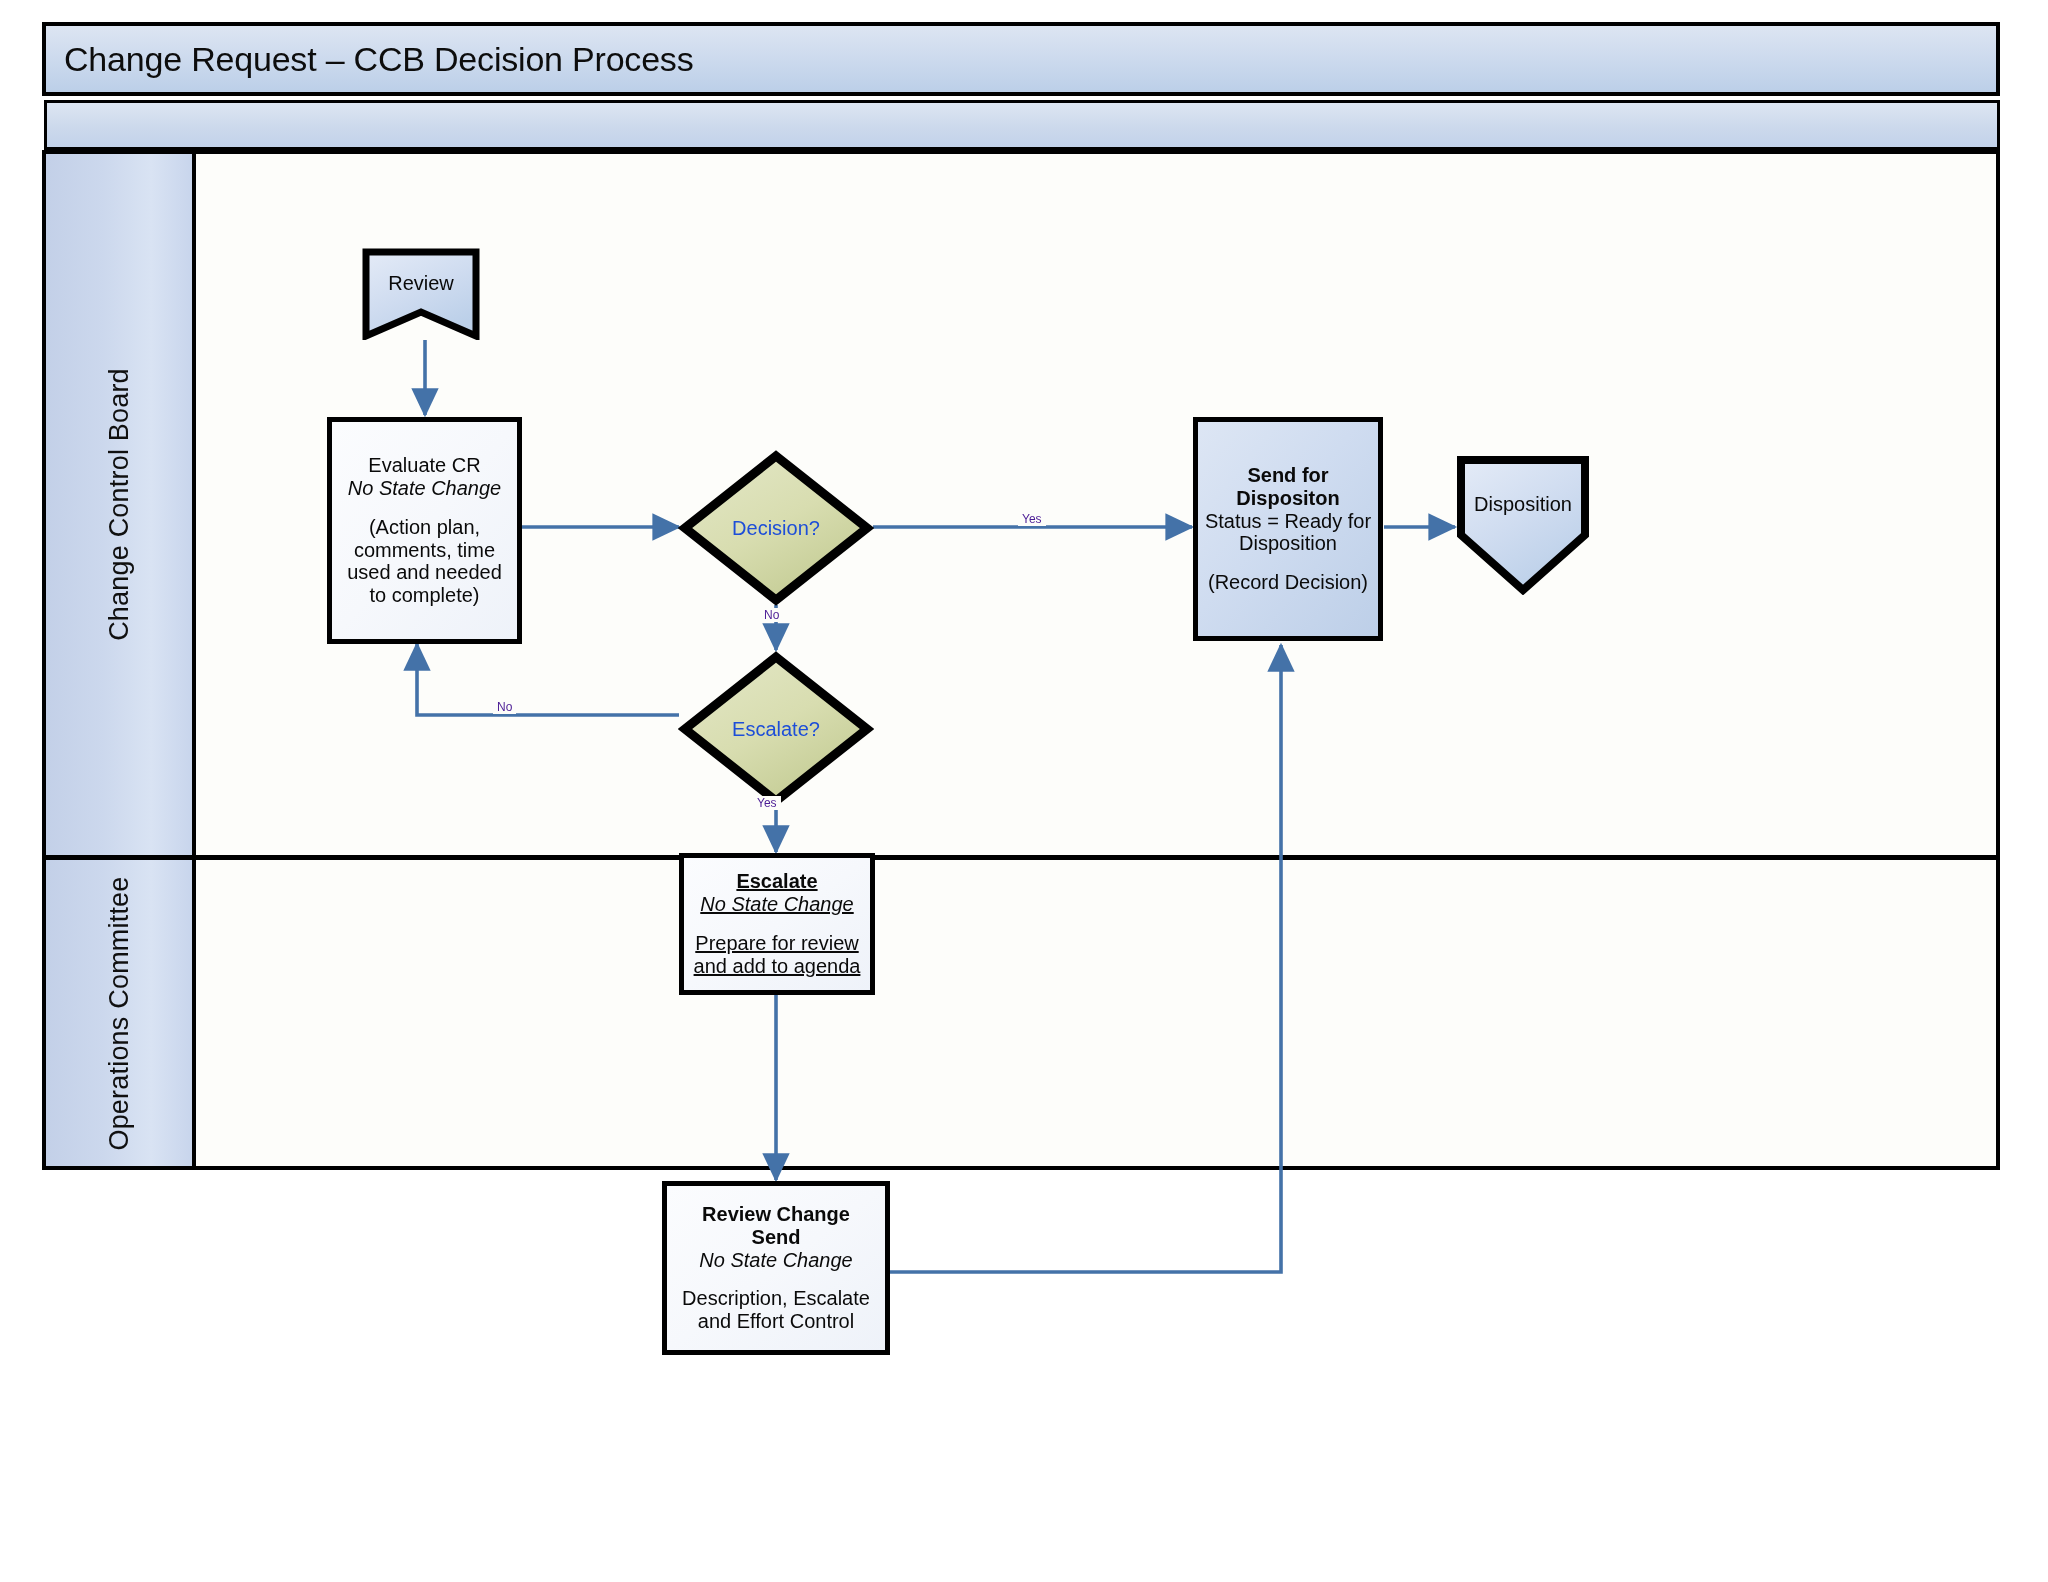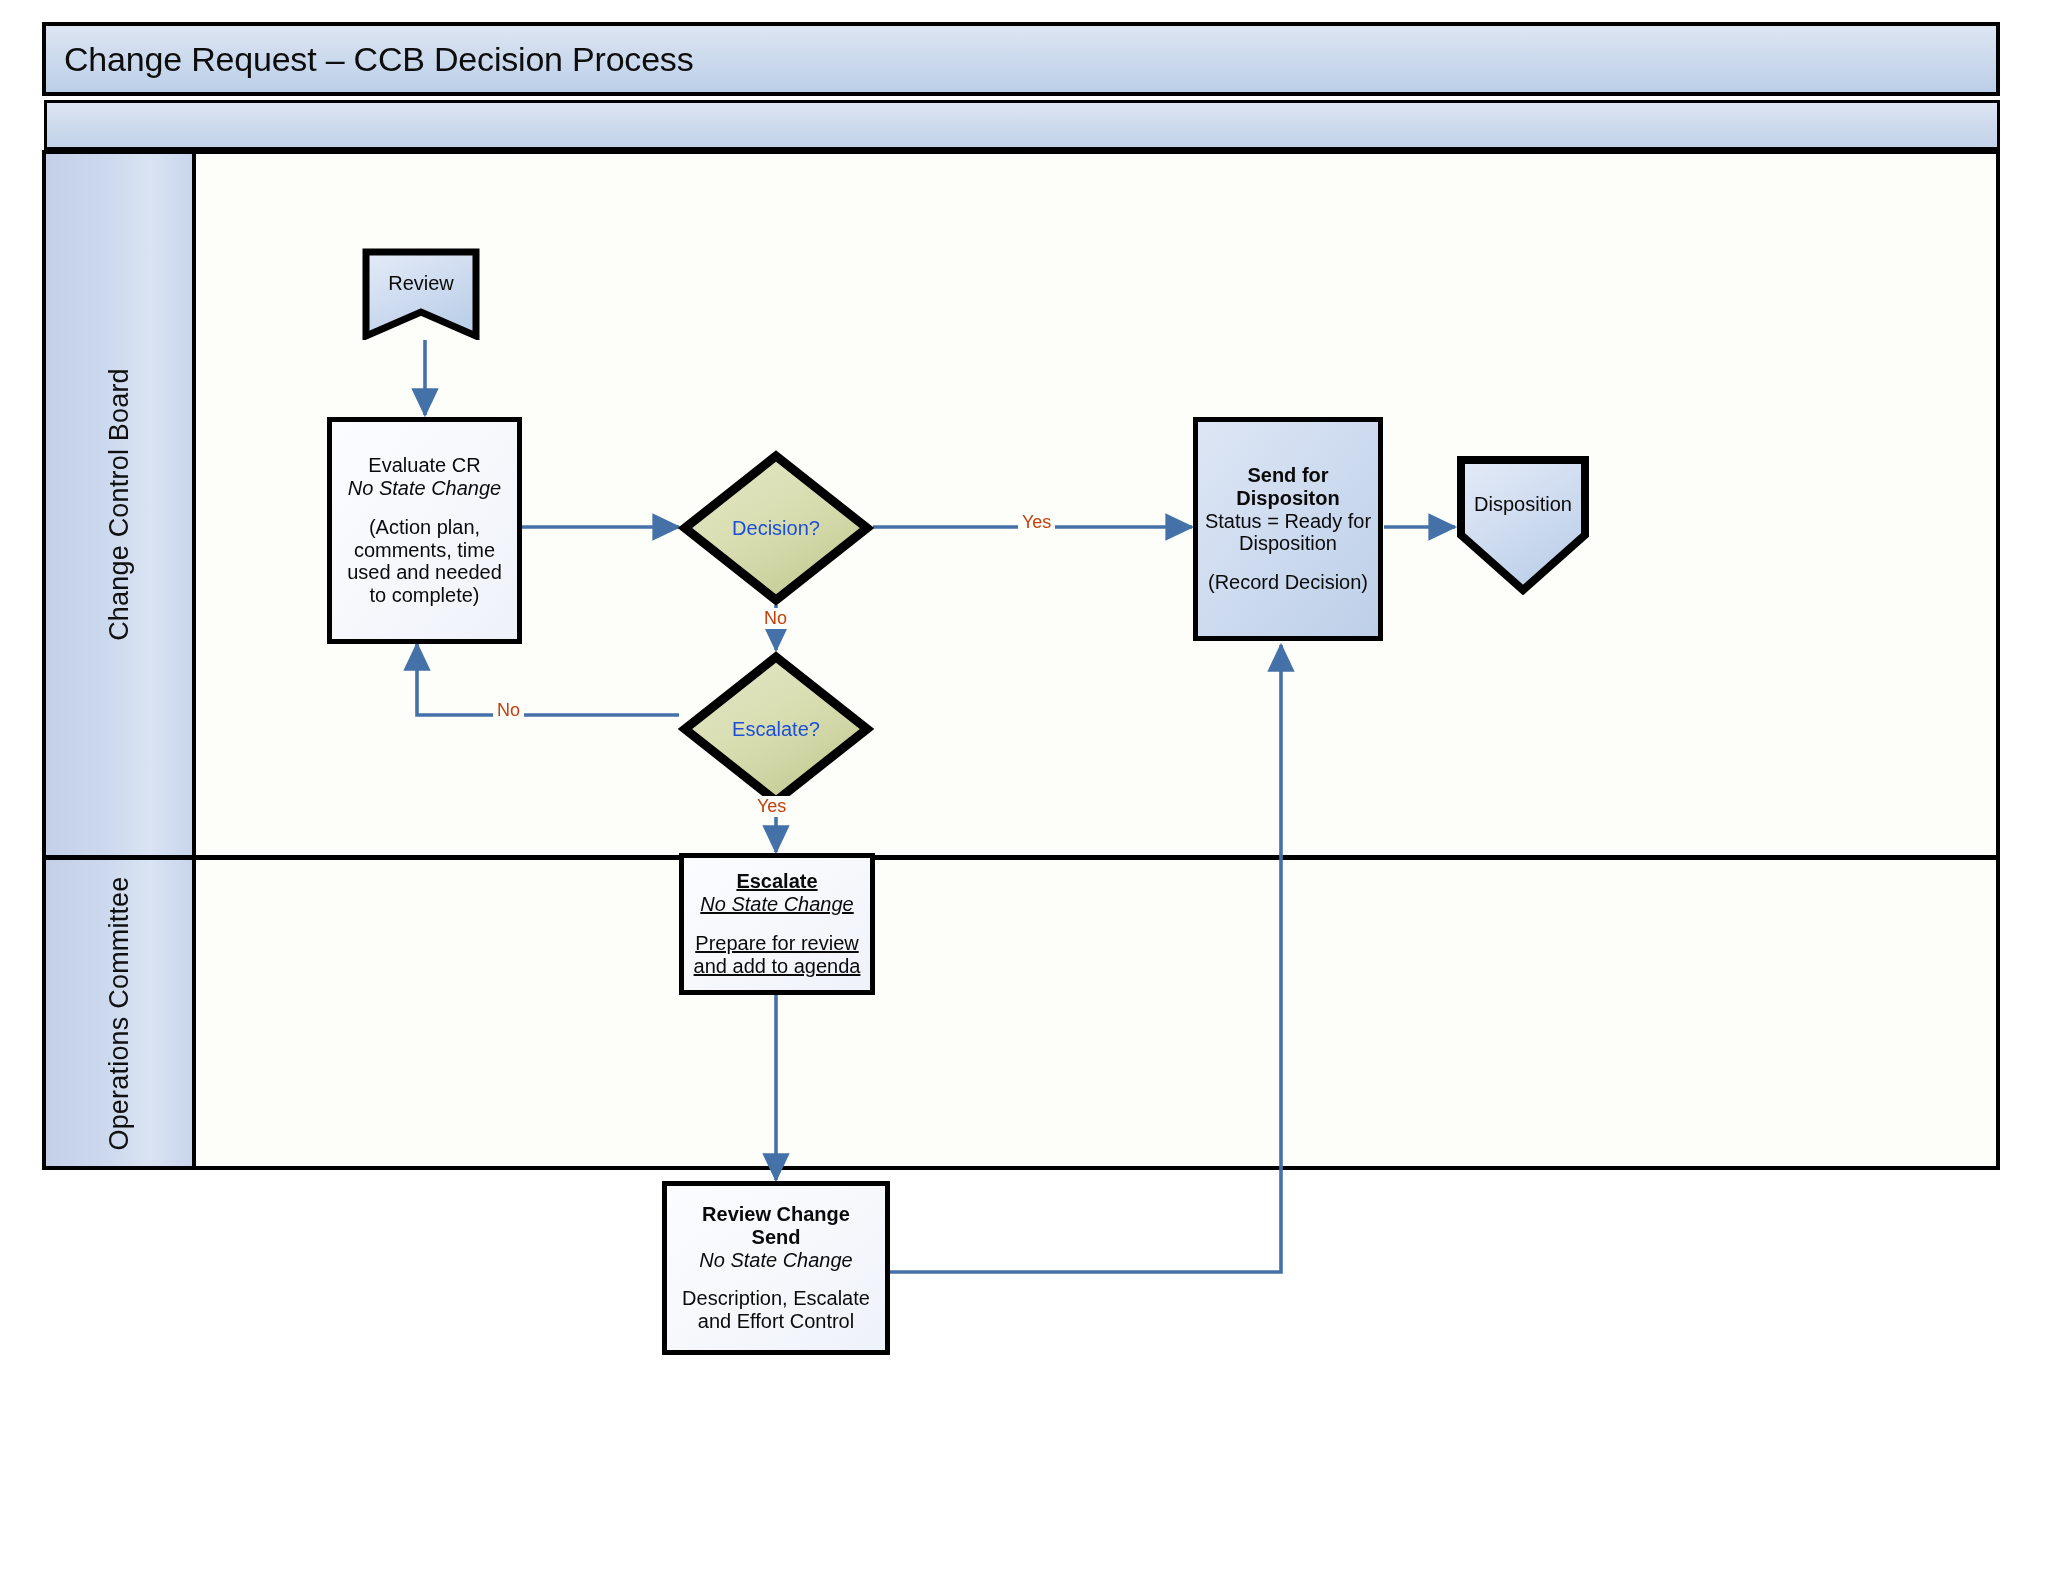--- a/index.html
+++ b/index.html
@@ -182,22 +182,22 @@
     color: #0a0a0a;
   }
 
   .ln-bold { font-weight: bold; }
   .ln-italic { font-style: italic; }
   .ln-gap { height: 16px; }
 
   
   .edge-label {
     position: absolute;
-    font-size: 18px;
-    color: #c2410c;
+    font-size: 12px;
+    color: #4c1d95;
     background: #fdfdfa;
     padding: 0 4px;
     white-space: nowrap;
   }
 </style>
 </head>
 <body>
 
 <div id="canvas">
 

